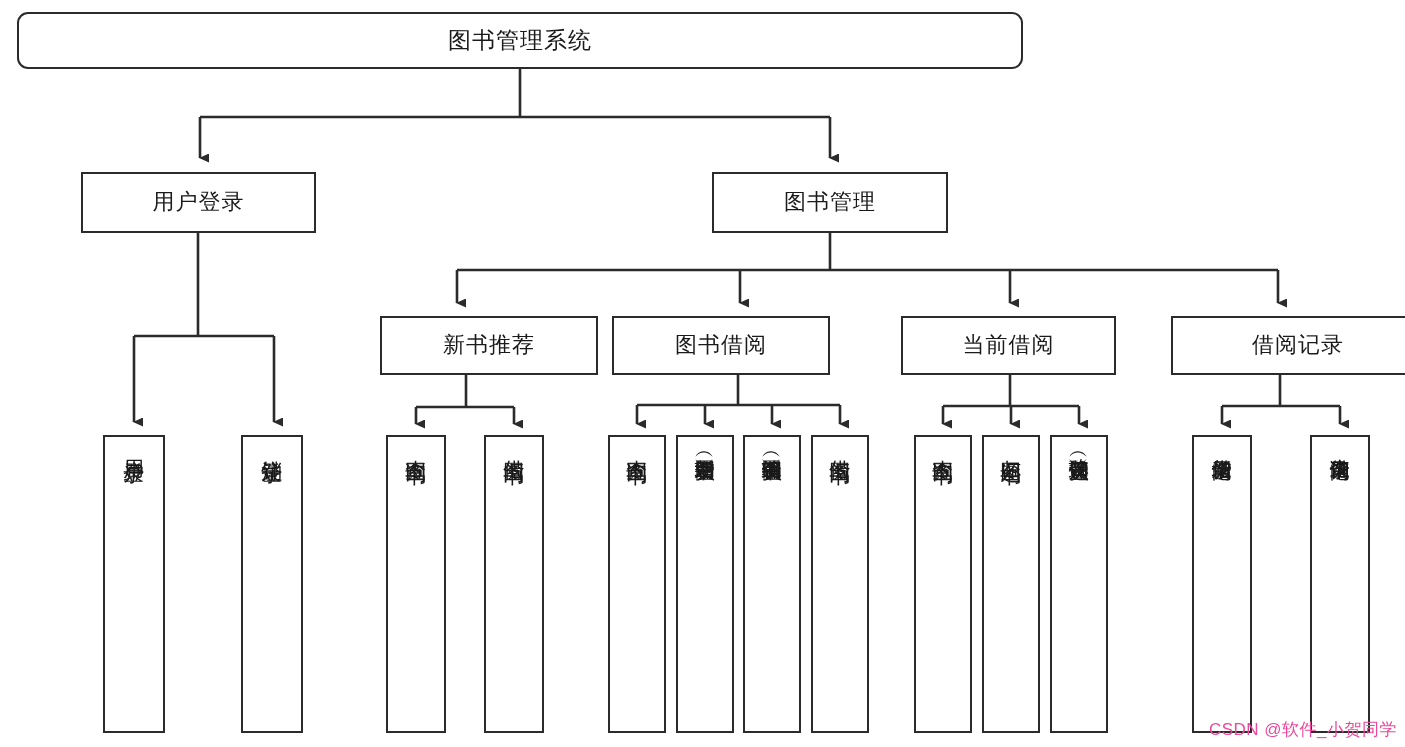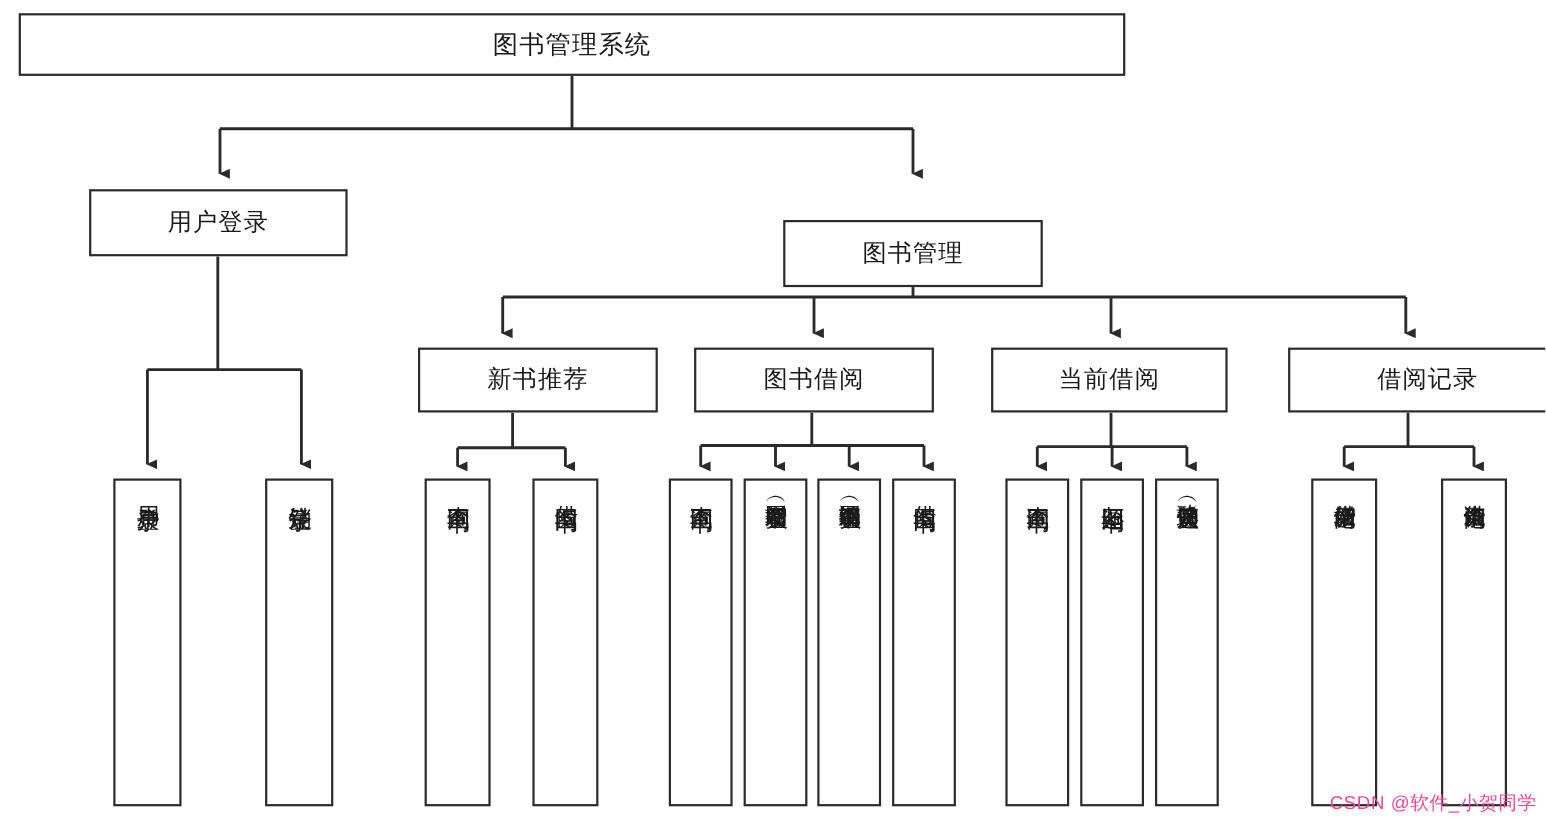--- a/index.html
+++ b/index.html
@@ -36,20 +36,21 @@
     justify-content: center;
     color: #1a1a1a;
   }
   .node.h {
     font-size: 22px;
     letter-spacing: 1px;
     line-height: 1.2;
   }
   .node.root {
     font-size: 23px;
+    border-radius: 11px;
   }
   .node.leaf {
     align-items: flex-start;
     padding-top: 6px;
   }
   .vtext {
     writing-mode: vertical-rl;
     text-orientation: upright;
     font-size: 21px;
     line-height: 1.12;
@@ -128,29 +129,29 @@
   </svg>
 
   <div class="node h root" style="left:17px; top:12px; width:1006px; height:57px;">
     <span>图书管理系统</span>
   </div>
 
   <div class="node h" style="left:81px; top:172px; width:235px; height:61px;">
     <span>用户登录</span>
   </div>
 
-  <div class="node h" style="left:712px; top:172px; width:236px; height:61px;margin-top:28px;">
+  <div class="node h" style="left:712px; top:172px; width:236px; height:61px;">
     <span>图书管理</span>
   </div>
 
   <div class="node h" style="left:380px; top:316px; width:218px; height:59px;">
     <span>新书推荐</span>
   </div>
 
-  <div class="node h" style="left:631px; top:316px; width:218px; height:59px;">
+  <div class="node h" style="left:612px; top:316px; width:218px; height:59px;">
     <span>图书借阅</span>
   </div>
 
   <div class="node h" style="left:901px; top:316px; width:215px; height:59px;">
     <span>当前借阅</span>
   </div>
 
   <div class="node h" style="left:1171px; top:316px; width:254px; height:59px;">
     <span>借阅记录</span>
   </div>

